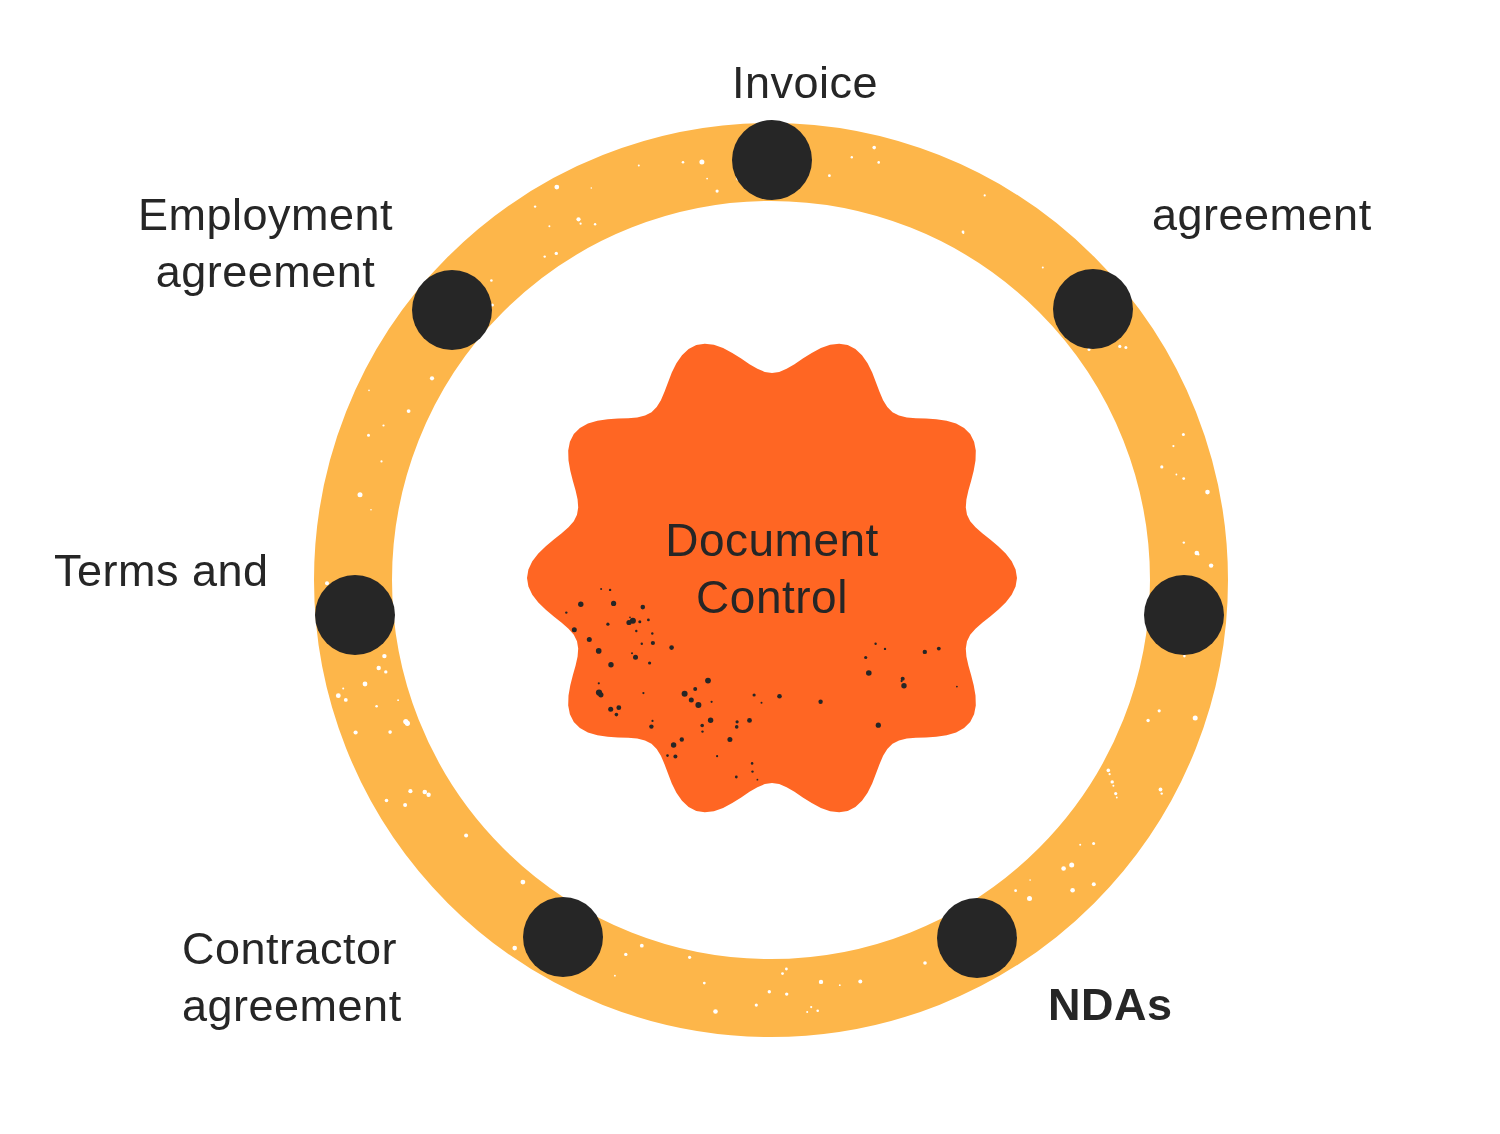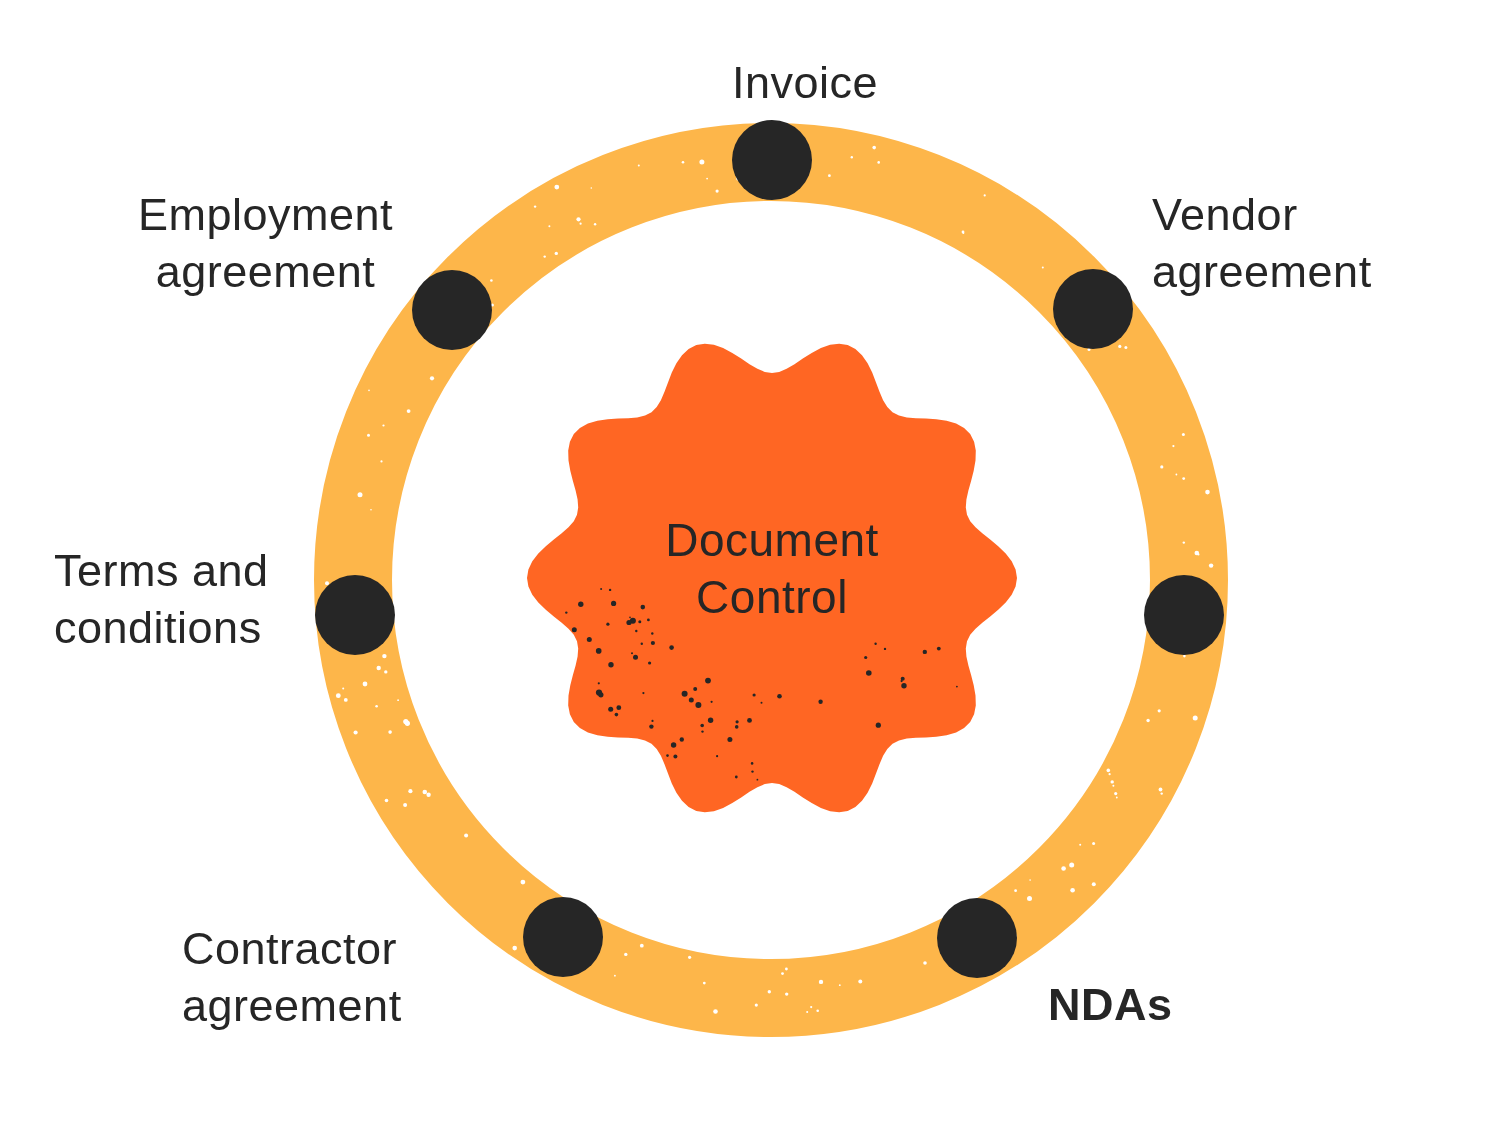--- a/index.html
+++ b/index.html
@@ -245,37 +245,35 @@
 <div class="center-label">
   <span>Document</span>
   <span>Control</span>
 </div>
 
 <div class="label" style="left:692px; top:54px;margin-left:40px;">
   <span>Invoice</span>
 </div>
 
 <div class="label" style="left:1152px; top:186px;">
-  <span>Vendor</span>
   <span>agreement</span>
 </div>
 
 <div class="label" style="left:1265px; top:542px;">
 </div>
 
 <div class="label" style="left:1048px; top:976px;font-weight:bold;">
   <span>NDAs</span>
 </div>
 
 <div class="label" style="left:182px; top:920px;">
   <span>Contractor</span>
   <span>agreement</span>
 </div>
 
 <div class="label" style="left:54px; top:542px;">
   <span>Terms and</span>
-  <span>conditions</span>
 </div>
 
 <div class="label" style="left:118px; top:186px; width:295px; text-align:center;">
   <span>Employment</span>
   <span>agreement</span>
 </div>
 
 </body></html>

